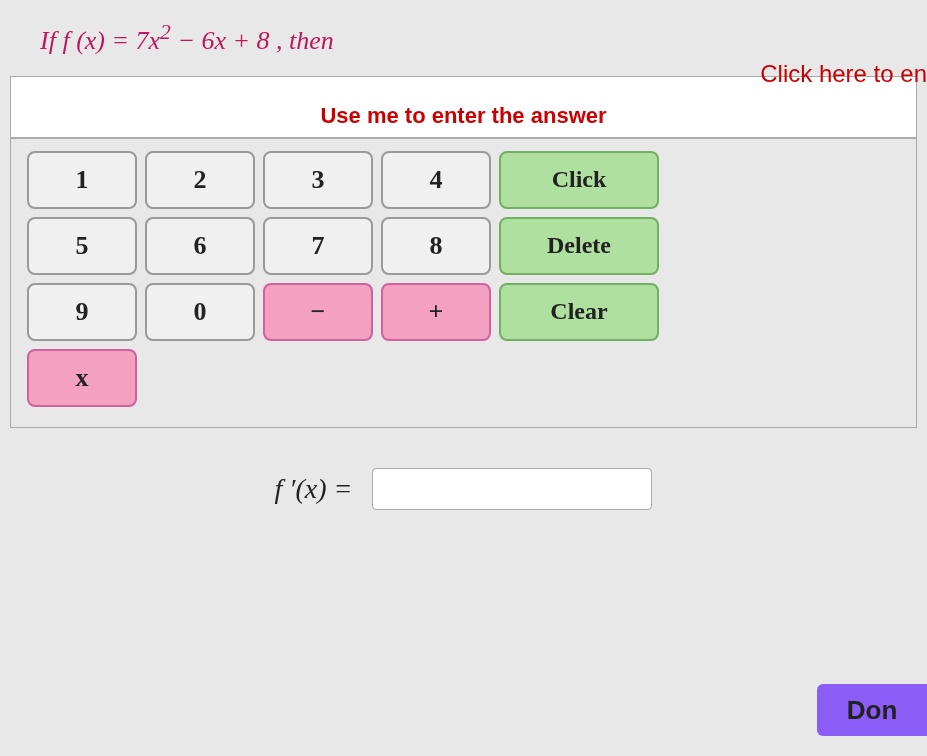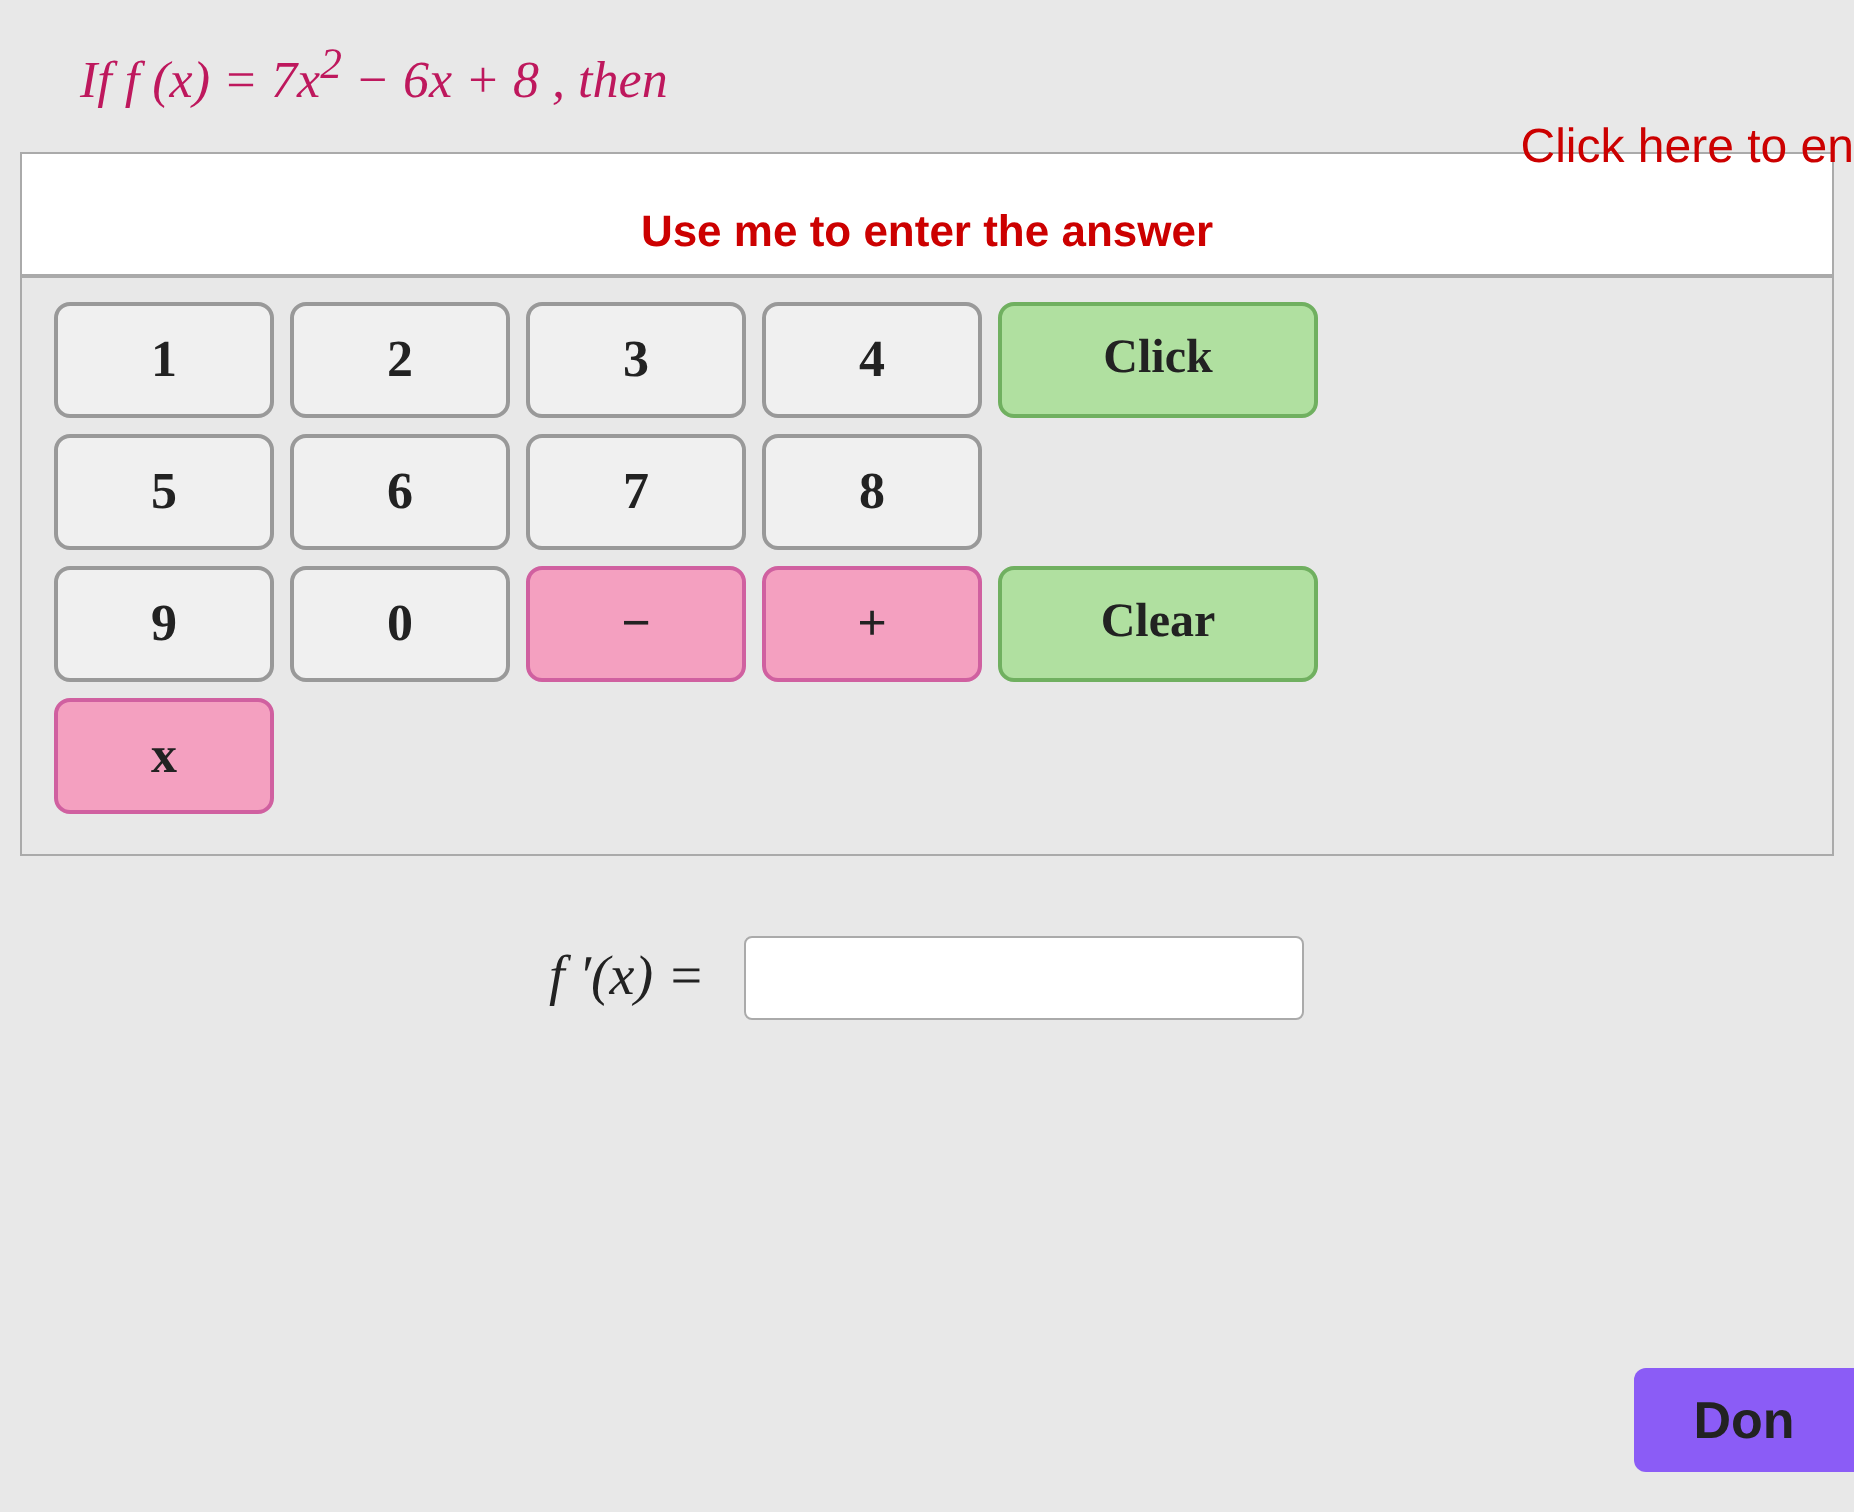--- a/index.html
+++ b/index.html
@@ -171,20 +171,21 @@
       <button class="calc-btn">3</button>
       <button class="calc-btn">4</button>
       <button class="calc-btn green">Click</button>
     </div>
 
     <div class="calc-row">
       <button class="calc-btn">5</button>
       <button class="calc-btn">6</button>
       <button class="calc-btn">7</button>
       <button class="calc-btn">8</button>
+      <button class="calc-btn green">Delete</button>
     </div>
 
     <div class="calc-row">
       <button class="calc-btn">9</button>
       <button class="calc-btn">0</button>
       <button class="calc-btn pink">−</button>
       <button class="calc-btn pink">+</button>
       <button class="calc-btn green">Clear</button>
     </div>
 

